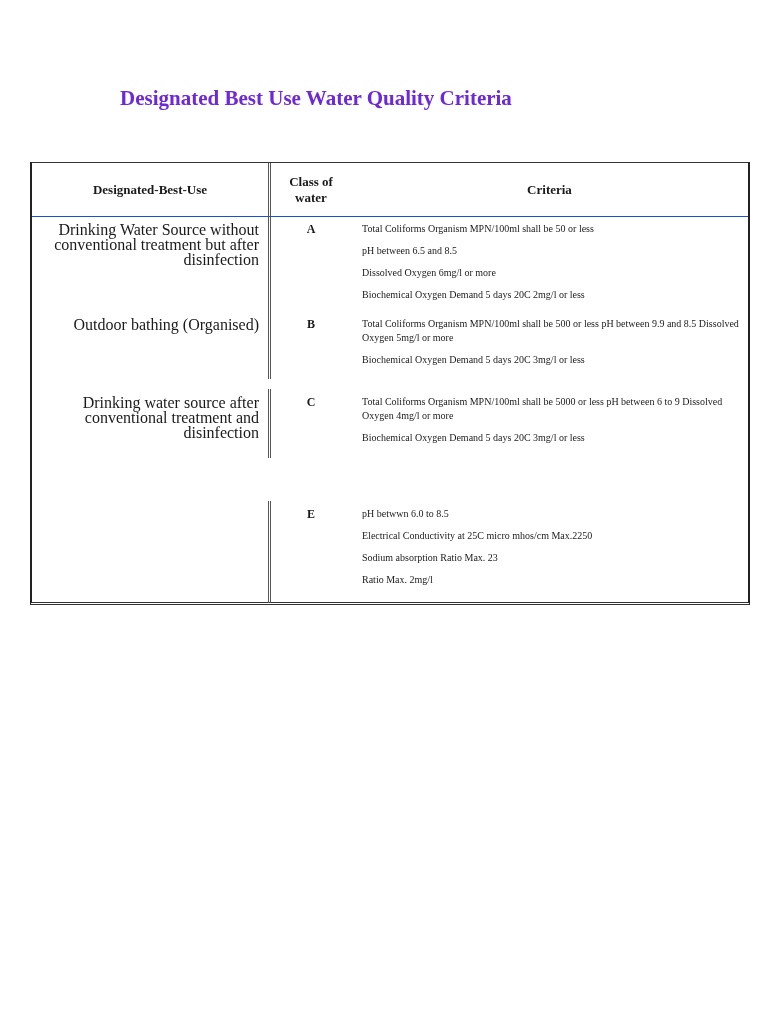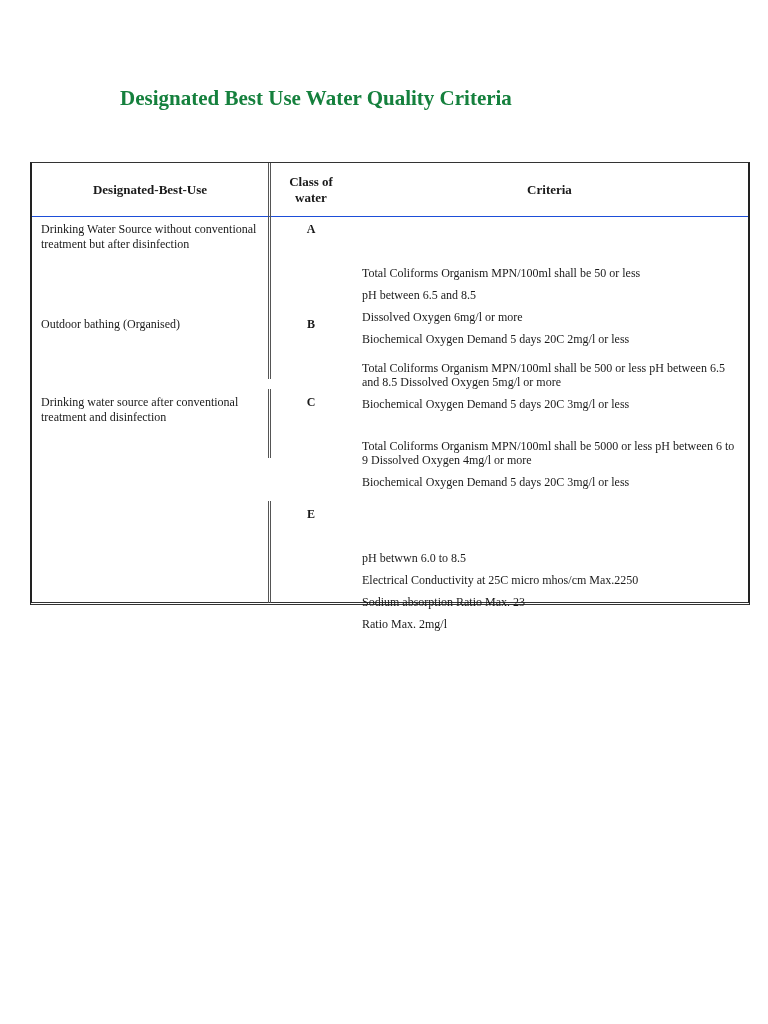--- a/index.html
+++ b/index.html
@@ -17,21 +17,21 @@
     }
     .page-title {
       position: absolute;
       top: 86px;
       left: 0;
       width: 632px;
       text-align: center;
       font-size: 21px;
       font-weight: bold;
       margin: 0;
-      color: #15803d;
+      color: #6d28d9;
     }
     .table-wrap {
       position: absolute;
       left: 30px;
       top: 162px;
       width: 720px;
     }
     .crit-table {
       position: relative;
       width: 720px;
@@ -68,35 +68,35 @@
       justify-content: center;
       text-align: center;
       font-weight: bold;
       font-size: 13px;
       line-height: 16px;
     }
     .header-row .c2 { padding: 0 4px; }
 
     .body-row .c1 {
       padding: 6px 9px 0 9px;
-      font-size: 12px;
+      font-size: 16px;
       line-height: 15px;
+      text-align: right;
     }
     .body-row .c2 {
       text-align: center;
       padding-top: 6px;
       font-weight: bold;
       font-size: 12px;
       line-height: 15px;
     }
     .body-row .c3 {
       padding: 6px 8px 0 11px;
-      font-size: 12px;
+      font-size: 10px;
       line-height: 14px;
-      margin-top: 44px;
     }
     .crit-item {
       margin: 0 0 8px 0;
     }
     .body-row { border-top: none; }
   </style>
 </head>
 <body>
 
 <h1 class="page-title">Designated Best Use Water Quality Criteria</h1>
@@ -118,21 +118,21 @@
         <div class="crit-item">pH between 6.5 and 8.5</div>
         <div class="crit-item">Dissolved Oxygen 6mg/l or more</div>
         <div class="crit-item">Biochemical Oxygen Demand 5 days 20C 2mg/l or less</div>
       </div>
     </div>
 
     <div class="row body-row" style="top:148px;height:68px;">
       <div class="cell c1">Outdoor bathing (Organised)</div>
       <div class="cell c2">B</div>
       <div class="cell c3">
-        <div class="crit-item">Total Coliforms Organism MPN/100ml shall be 500 or less pH between 6.5 and 8.5 Dissolved Oxygen 5mg/l or more</div>
+        <div class="crit-item">Total Coliforms Organism MPN/100ml shall be 500 or less pH between 9.9 and 8.5 Dissolved Oxygen 5mg/l or more</div>
         <div class="crit-item">Biochemical Oxygen Demand 5 days 20C 3mg/l or less</div>
       </div>
     </div>
 
     <div class="row body-row" style="top:226px;height:69px;">
       <div class="cell c1">Drinking water source after conventional treatment and disinfection</div>
       <div class="cell c2">C</div>
       <div class="cell c3">
         <div class="crit-item">Total Coliforms Organism MPN/100ml shall be 5000 or less pH between 6 to 9 Dissolved Oxygen 4mg/l or more</div>
         <div class="crit-item">Biochemical Oxygen Demand 5 days 20C 3mg/l or less</div>

